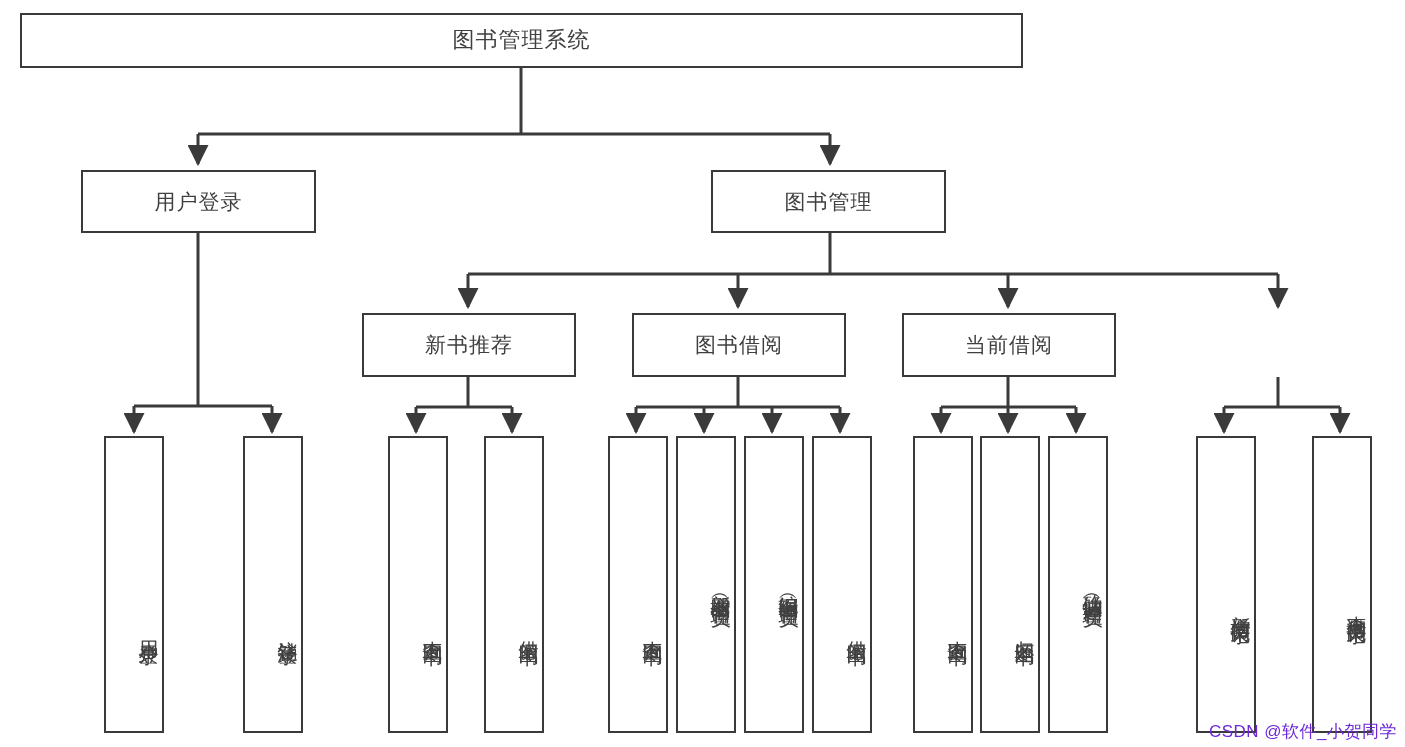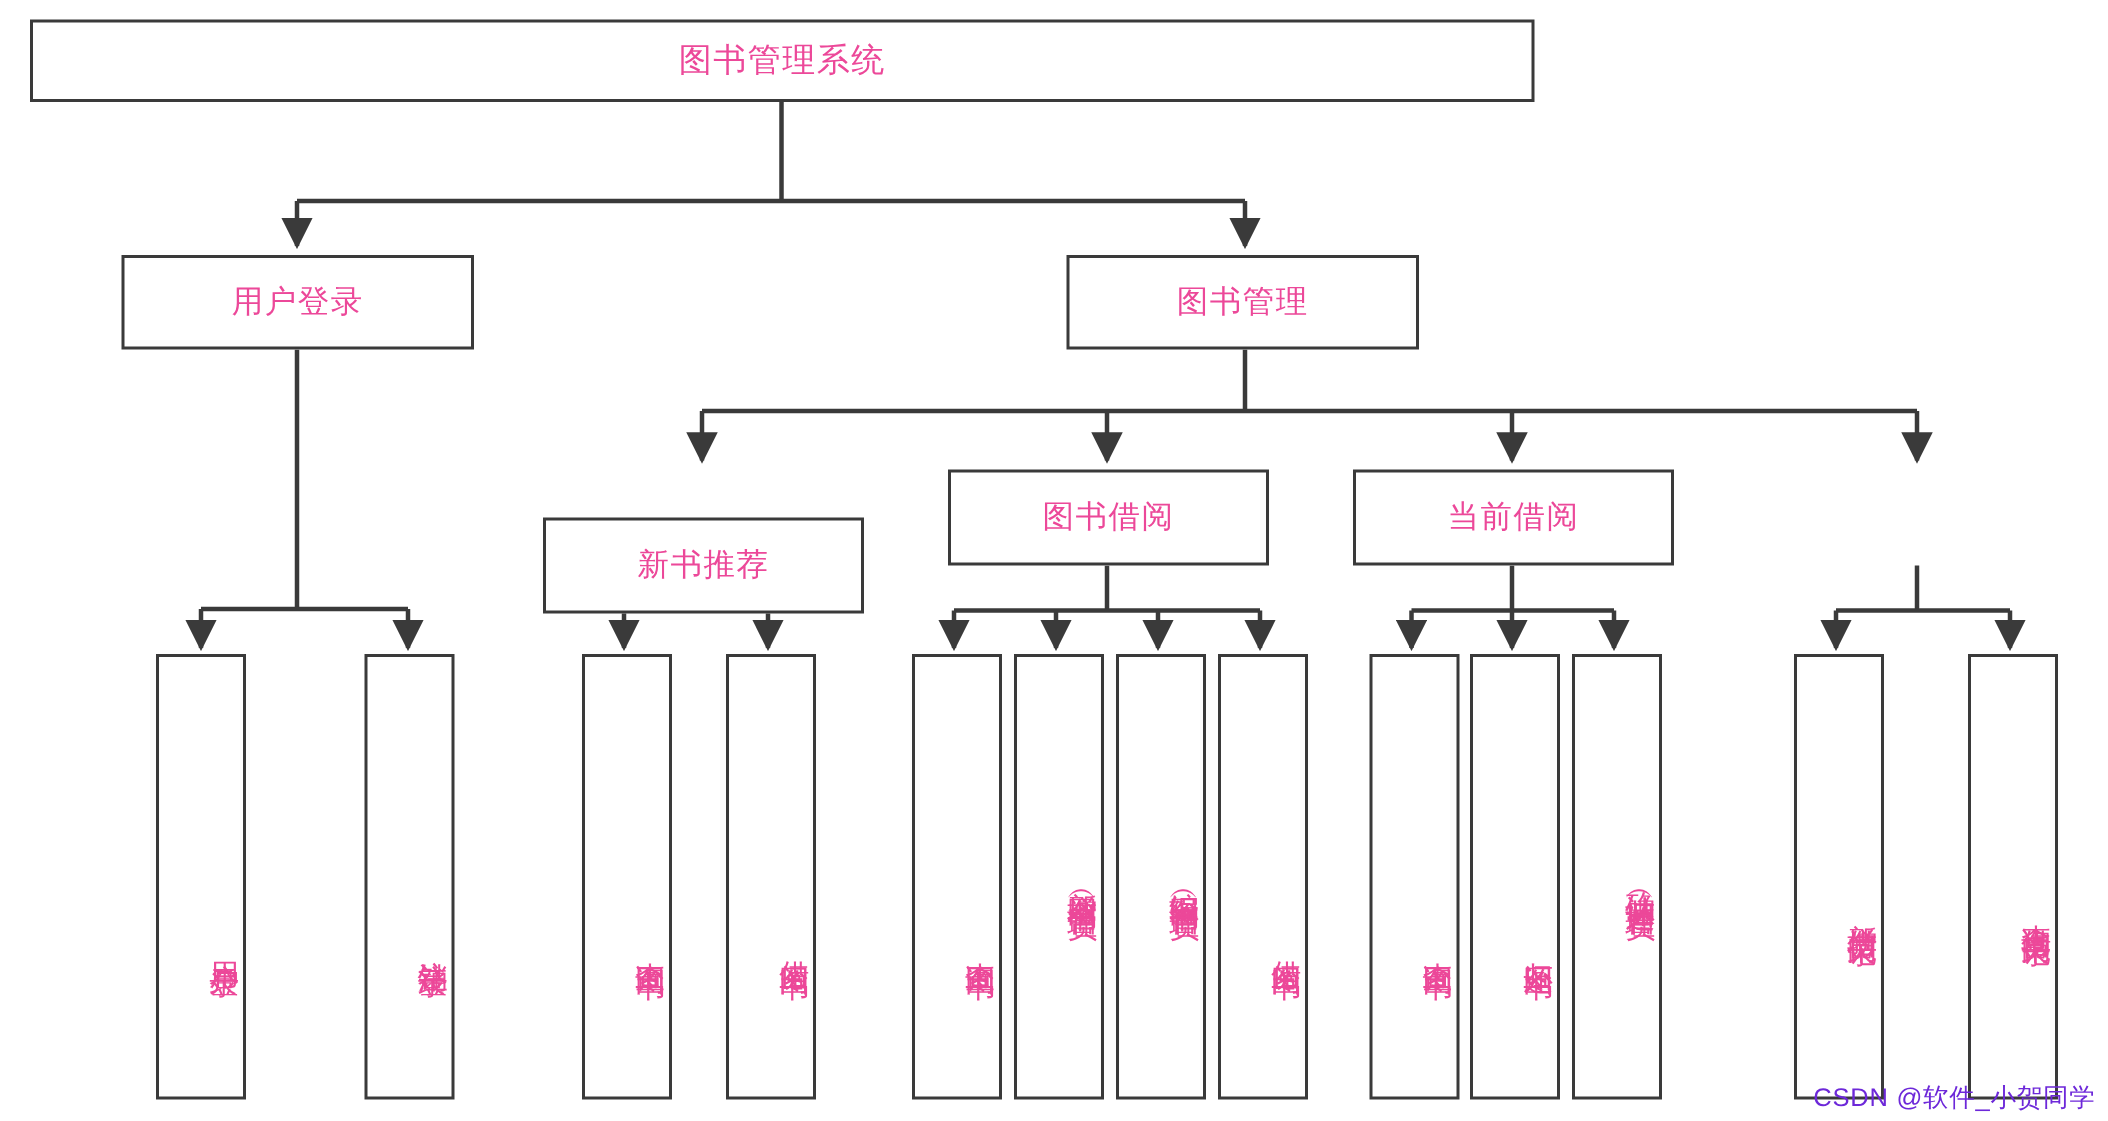--- a/index.html
+++ b/index.html
@@ -26,21 +26,21 @@
     pointer-events: none;
   }
   .node {
     position: absolute;
     box-sizing: border-box;
     background: #ffffff;
     border: 2px solid #3a3a3a;
     display: flex;
     align-items: center;
     justify-content: center;
-    color: #ec4899;
+    color: #404040;
     text-align: center;
   }
   .node.horiz {
     font-size: 21px;
     letter-spacing: 1px;
     line-height: 1.2;
   }
   .node.root {
     font-size: 22px;
   }
@@ -129,21 +129,21 @@
     <span>图书管理系统</span>
   </div>
 
   <div class="node horiz" style="left:81px; top:170px; width:235px; height:63px;">
     <span>用户登录</span>
   </div>
   <div class="node horiz" style="left:711px; top:170px; width:235px; height:63px;">
     <span>图书管理</span>
   </div>
 
-  <div class="node horiz" style="left:362px; top:313px; width:214px; height:64px;margin-top:32px;">
+  <div class="node horiz" style="left:362px; top:313px; width:214px; height:64px;">
     <span>新书推荐</span>
   </div>
   <div class="node horiz" style="left:632px; top:313px; width:214px; height:64px;">
     <span>图书借阅</span>
   </div>
   <div class="node horiz" style="left:902px; top:313px; width:214px; height:64px;">
     <span>当前借阅</span>
   </div>
 
   <div class="node vert" style="left:104px; top:436px; width:60px; height:297px; padding-top:88px;">

